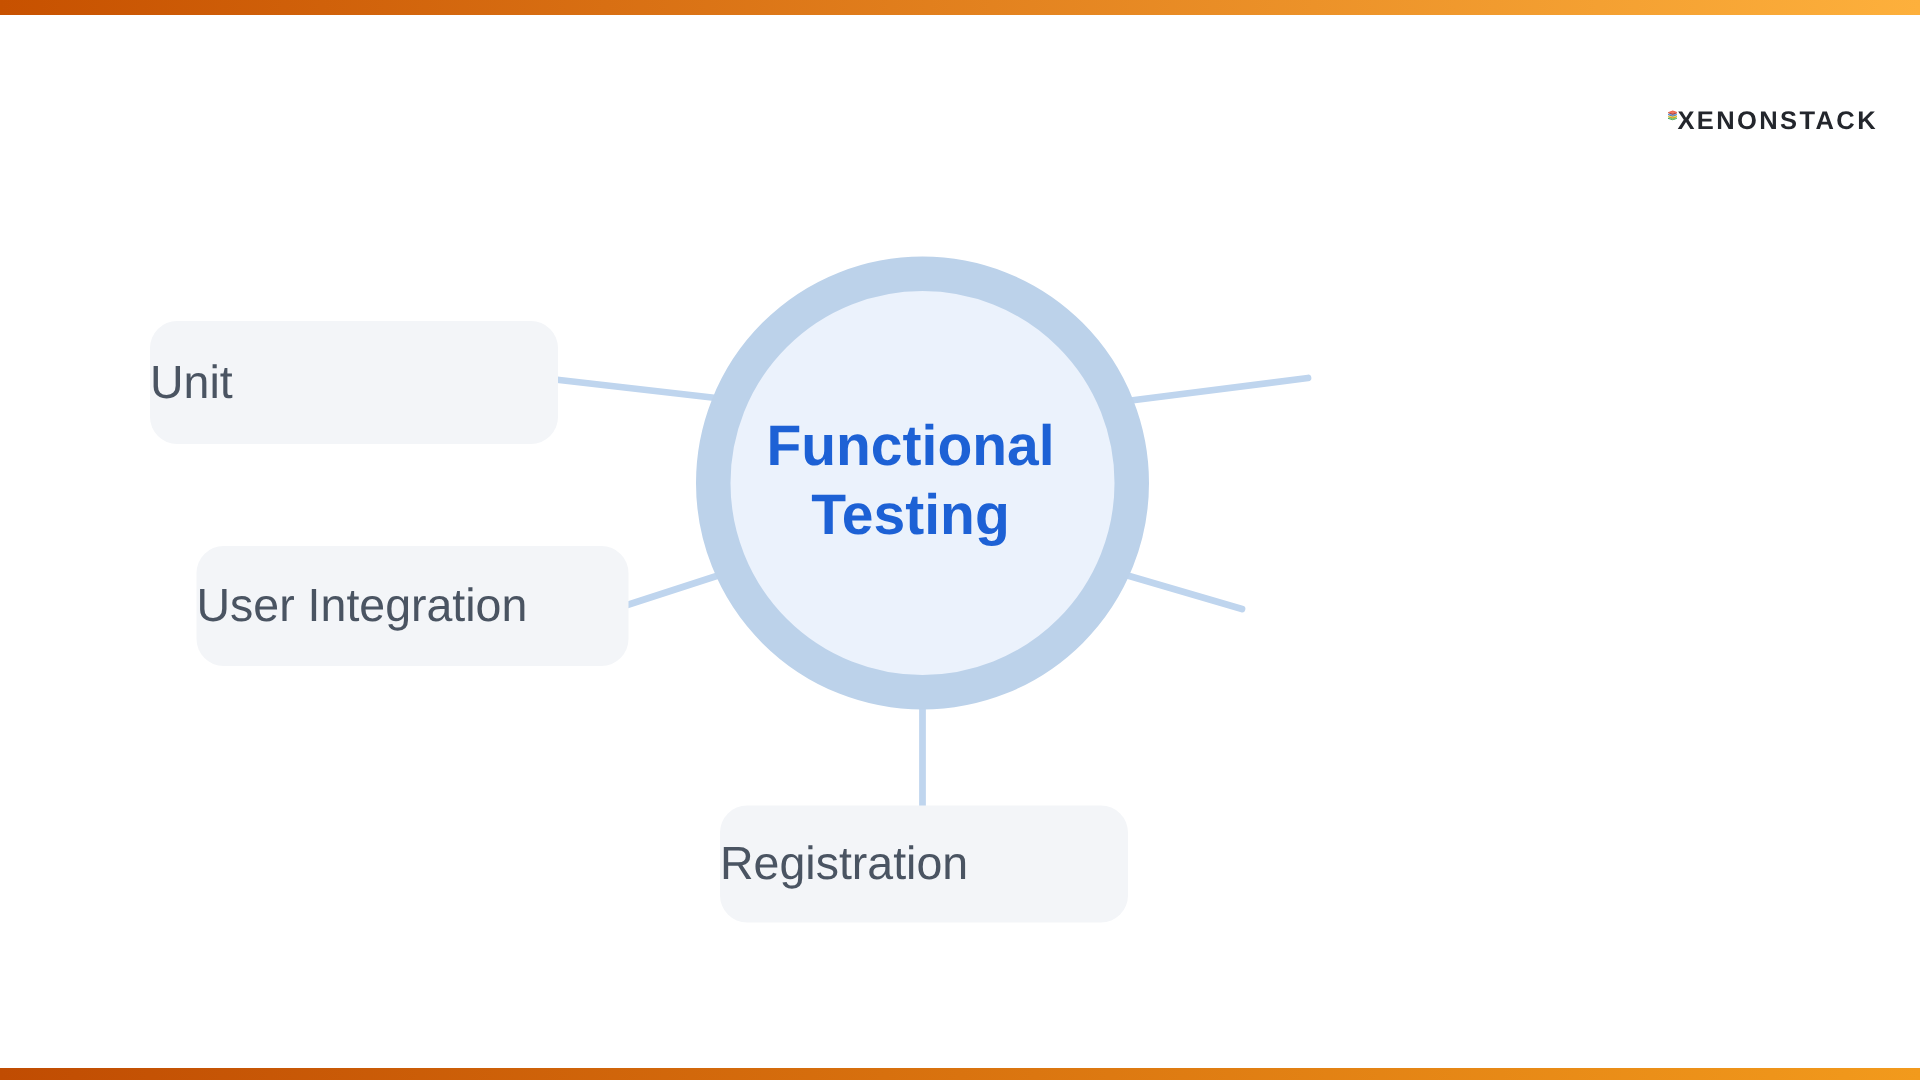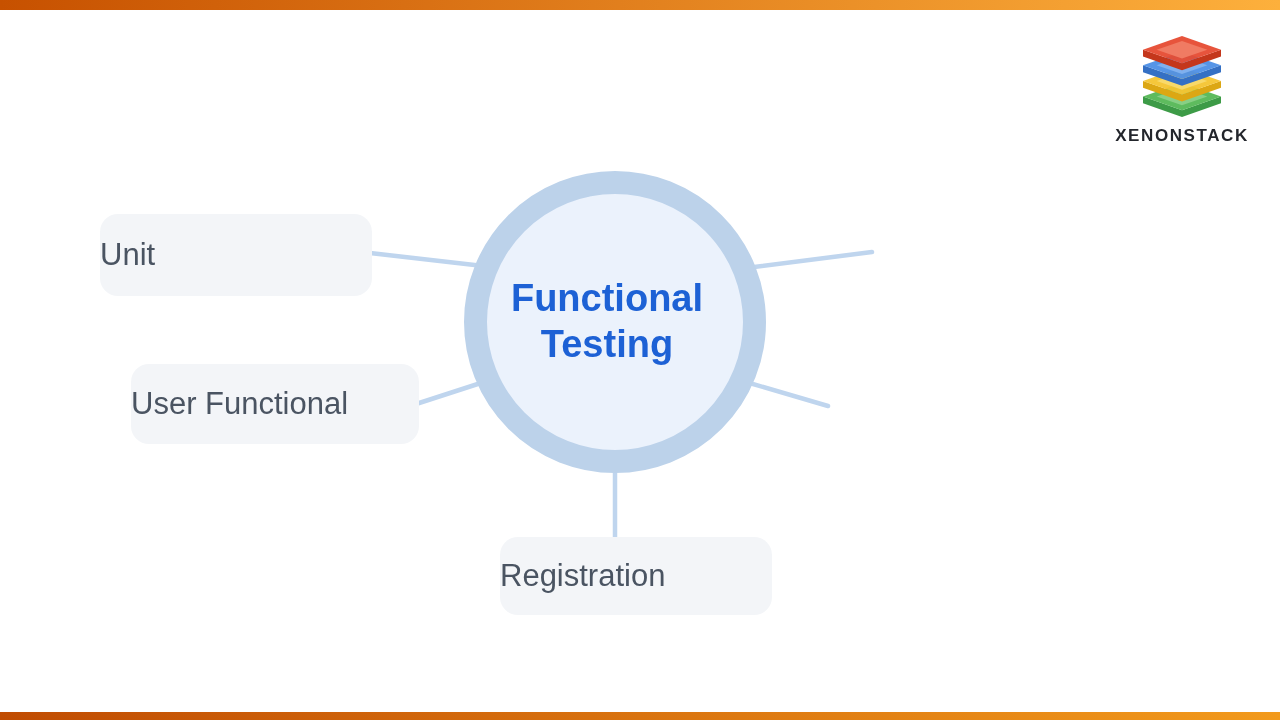--- a/index.html
+++ b/index.html
@@ -25,21 +25,20 @@
     left: 0; bottom: 0;
     width: 100%; height: 8px;
     background: linear-gradient(90deg, var(--bottom-bar-from), var(--bottom-bar-to));
   }
   .logo {
     position: absolute;
     top: 35px;
     right: 28px;
     width: 140px;
     display: flex;
-    flex-direction: column;
     align-items: center;
   }
   .logo svg {
     width: 78px;
     height: 84px;
     display: block;
   }
   .logo-text {
     margin-top: 7px;
     font-size: 17px;
@@ -85,21 +84,21 @@
     z-index: 2;
     display: flex;
     align-items: center;
     font-size: 31px;
     color: var(--node-text);
   }
   .node-unit          { left: 100px; top: 214px; width: 272px; height: 82px; }
   .node-integration   { left: 866px; top: 217px; width: 272px; height: 82px; }
   .node-user-acceptance { left: 131px; top: 364px; width: 288px; height: 80px; }
   .node-system        { left: 822px; top: 367px; width: 272px; height: 79px; }
-  .node-registration  { left: 500px; top: 537px; width: 272px; height: 78px; }
+  .node-registration  { left: 480px; top: 537px; width: 272px; height: 78px; }
 </style>
 </head>
 <body>
 
 <div class="page">
 
   <div class="top-bar"></div>
 
   <div class="logo">
     <svg viewBox="0 0 80 86" aria-hidden="true">
@@ -134,21 +133,21 @@
   <div class="center-circle">
     <div class="center-label">Functional Testing</div>
   </div>
 
   <div class="node node-unit">
     <span>Unit</span>
   </div>
 
 
   <div class="node node-user-acceptance">
-    <span>User Functional</span>
+    <span>User Integration</span>
   </div>
 
 
   <div class="node node-registration">
     <span>Registration</span>
   </div>
 
   <div class="bottom-bar"></div>
 
 </div>

